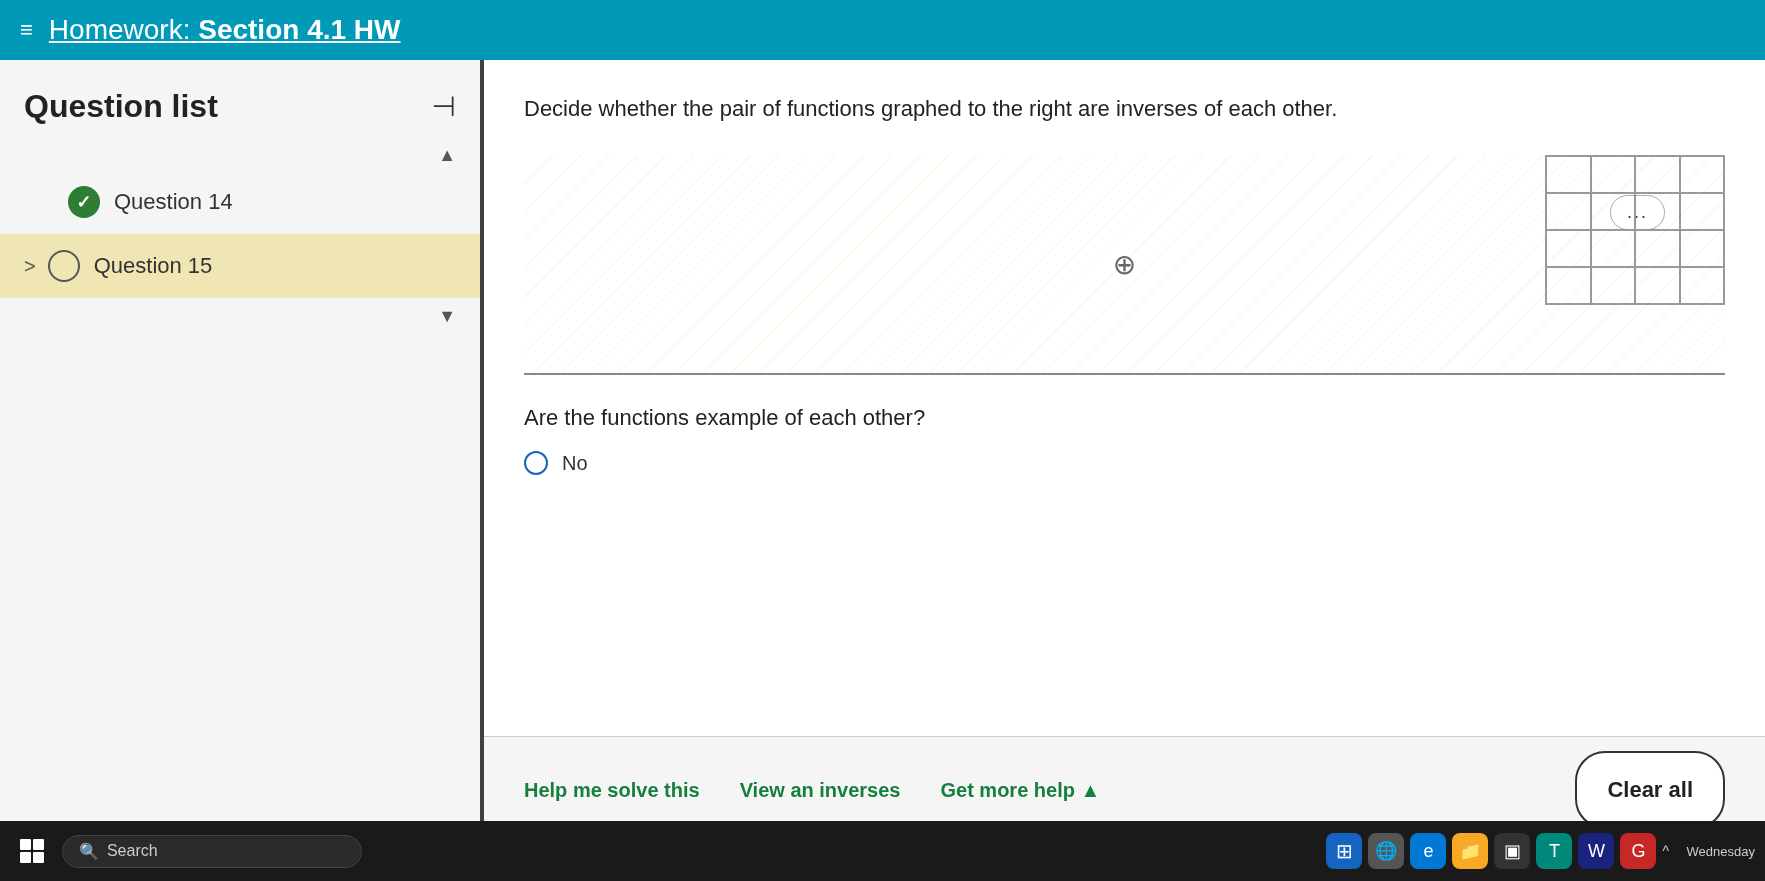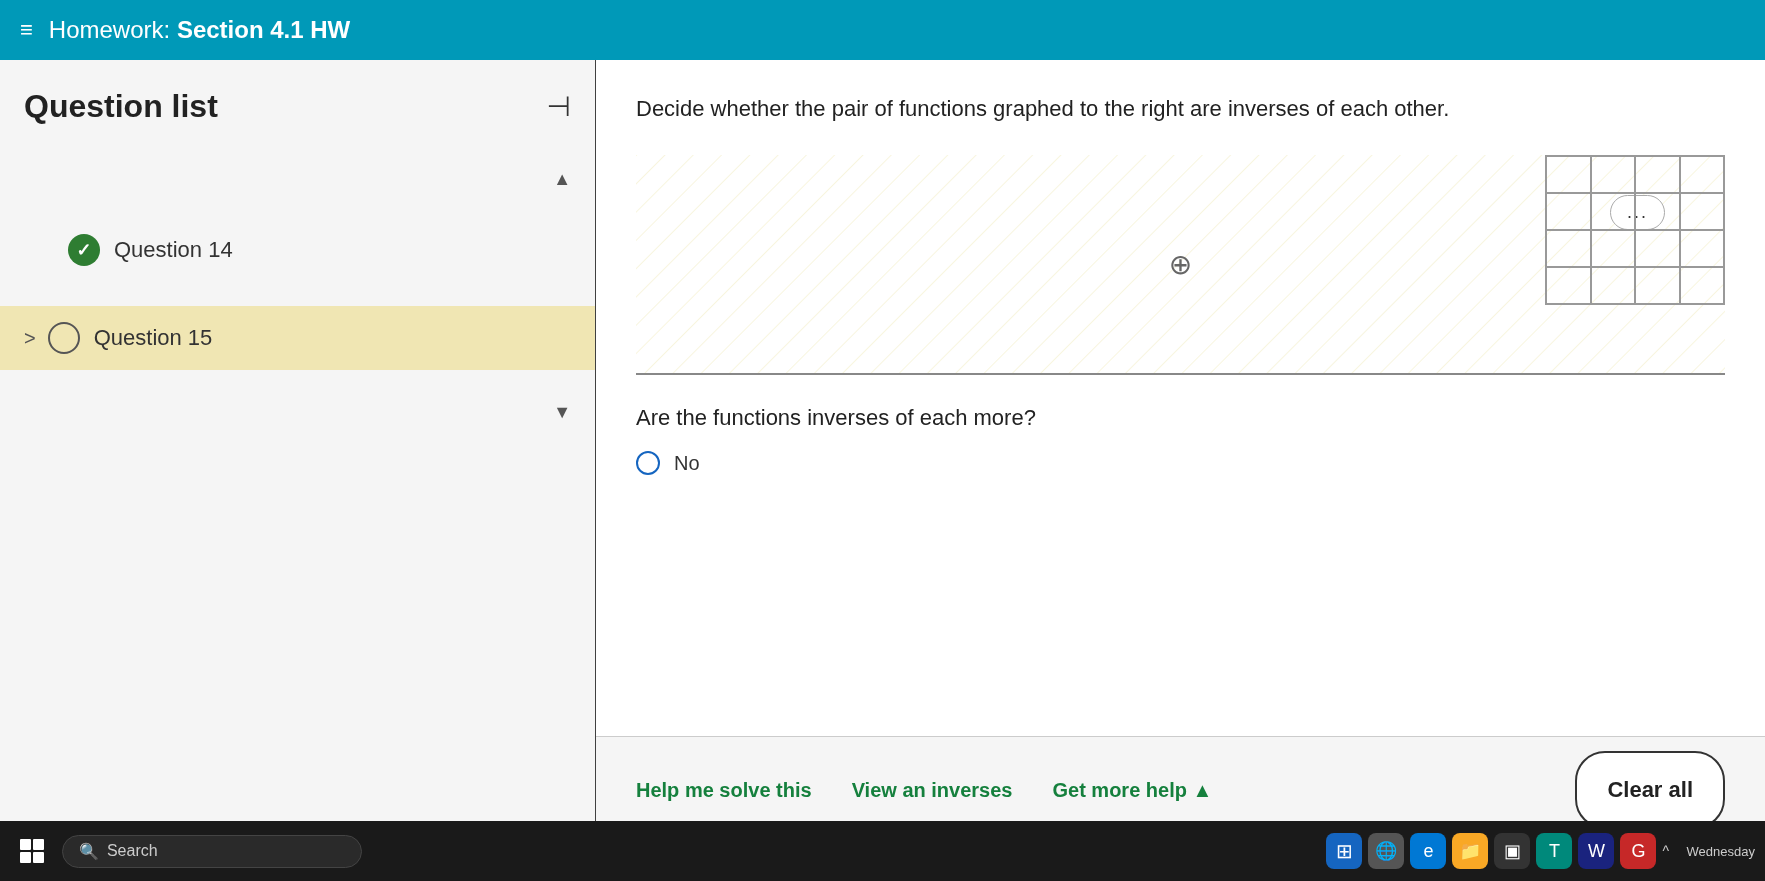--- a/index.html
+++ b/index.html
@@ -16,43 +16,43 @@
       z-index: 10;
     }
     .header-menu-icon {
       color: white;
       font-size: 22px;
       margin-right: 16px;
       cursor: pointer;
     }
     .header-title {
       color: white;
-      font-size: 24px;
+      font-size: 28px;
       font-weight: normal;
+      text-decoration: underline;
     }
     .header-title strong {
       font-weight: bold;
     }
 
     
     .main-container {
       display: flex;
       height: calc(881px - 60px);
       background: #f0f0f0;
     }
 
     
     .sidebar {
-      width: 596px;
+      width: 484px;
       background: #f5f5f5;
-      border-right: 1px solid #404040;
+      border-right: 4px solid #404040;
       display: flex;
       flex-direction: column;
       position: relative;
-      gap: 24px;
     }
     .sidebar-header {
       display: flex;
       align-items: center;
       justify-content: space-between;
       padding: 28px 24px 20px 24px;
     }
     .sidebar-title {
       font-size: 32px;
       font-weight: bold;
@@ -437,21 +437,21 @@
           <div class="grid-cell"></div>
           <div class="grid-cell"></div>
           <div class="grid-cell"></div>
           <div class="grid-cell"></div>
           <div class="grid-cell"></div>
           <div class="grid-cell"></div>
           <div class="grid-cell"></div>
         </div>
       </div>
 
-      <p class="inverse-question">Are the functions inverses of each more?</p>
+      <p class="inverse-question">Are the functions example of each other?</p>
 
       <div class="radio-option">
         <div class="radio-circle"></div>
         <span class="radio-label">No</span>
       </div>
 
     </div>
 
     <div class="action-bar">
       <button class="action-btn">Help me solve this</button>

